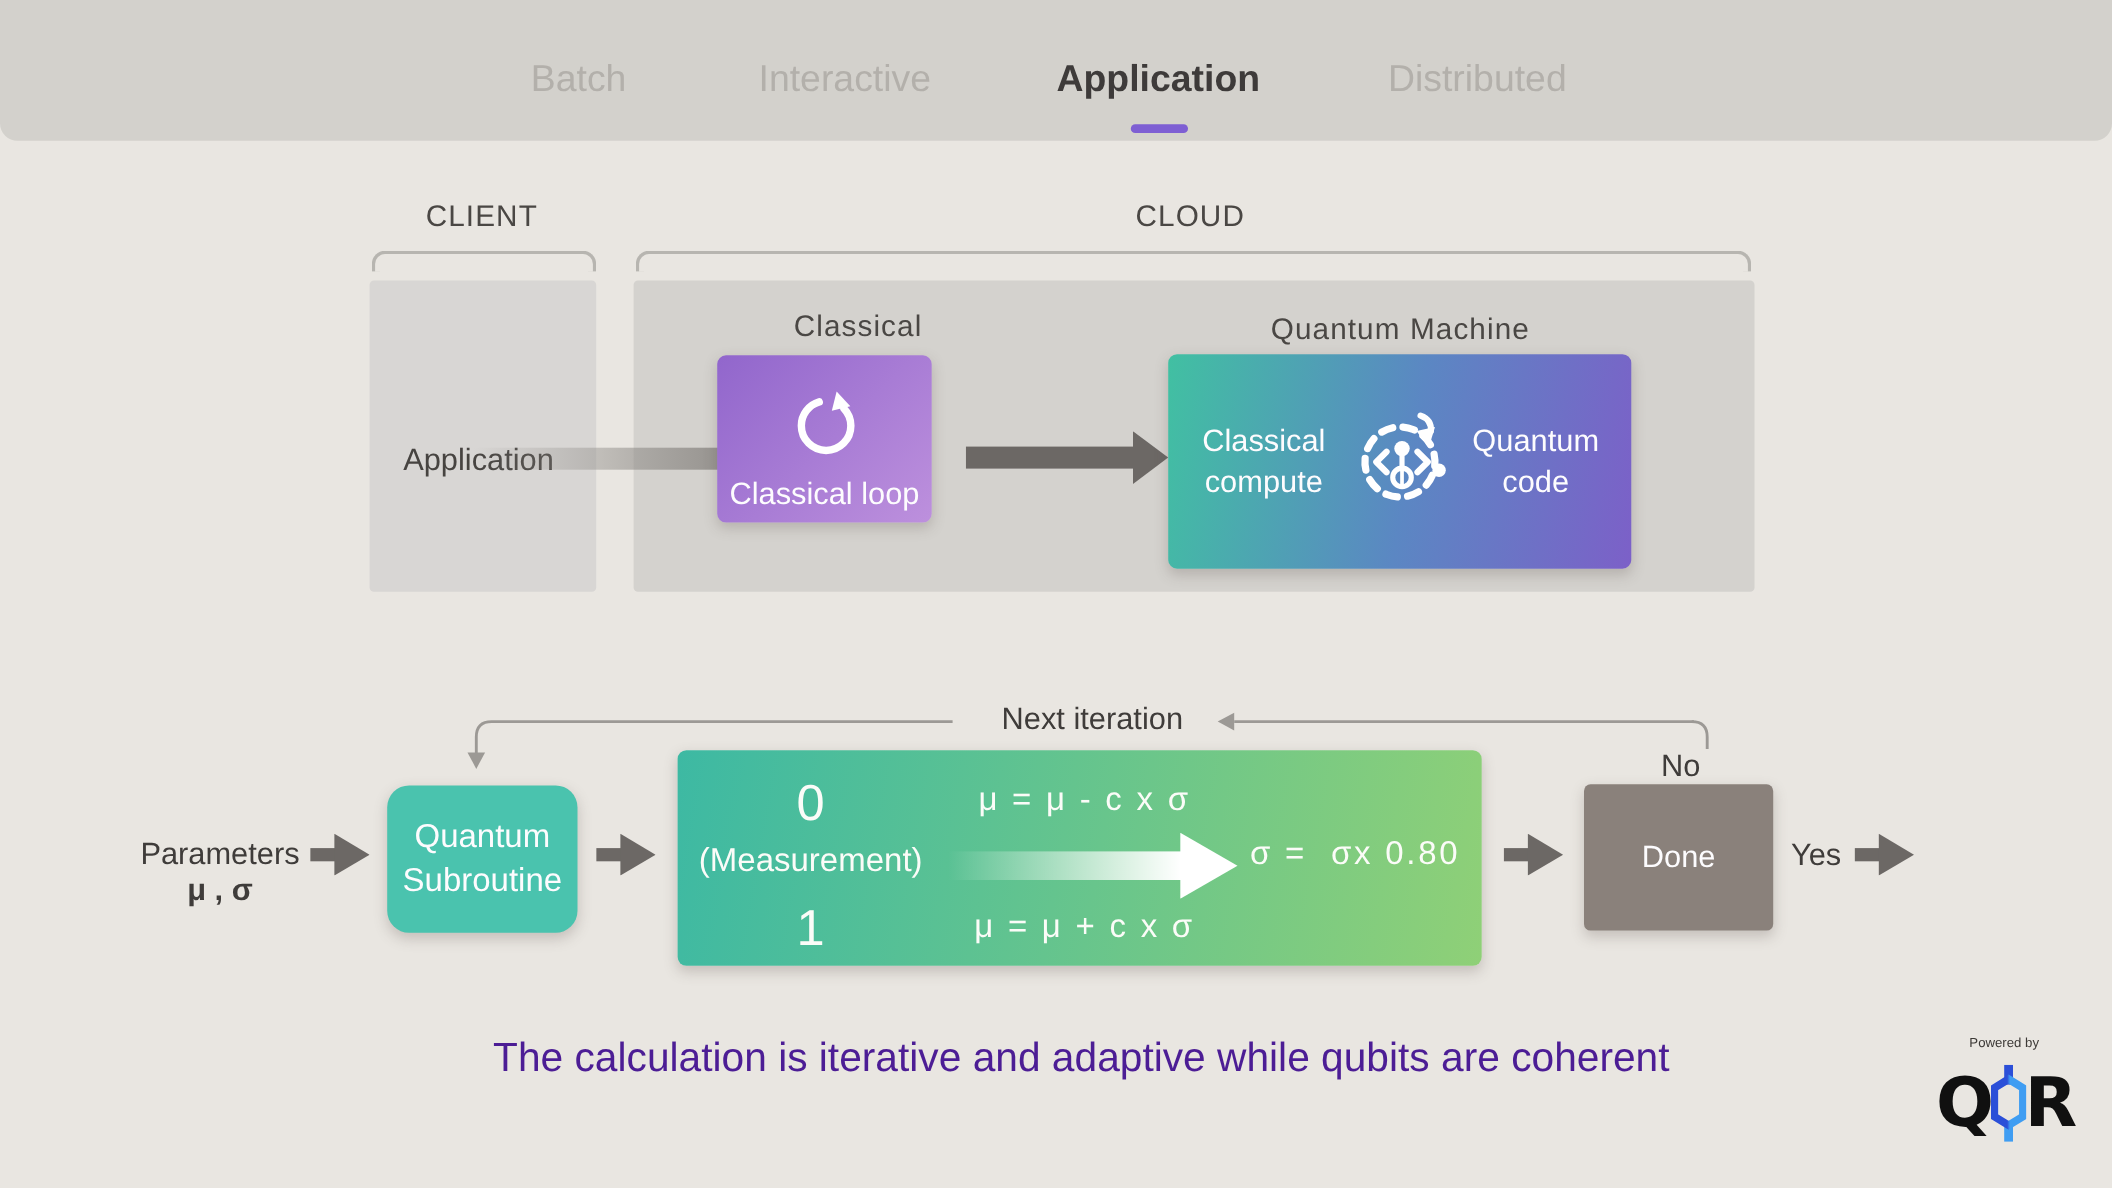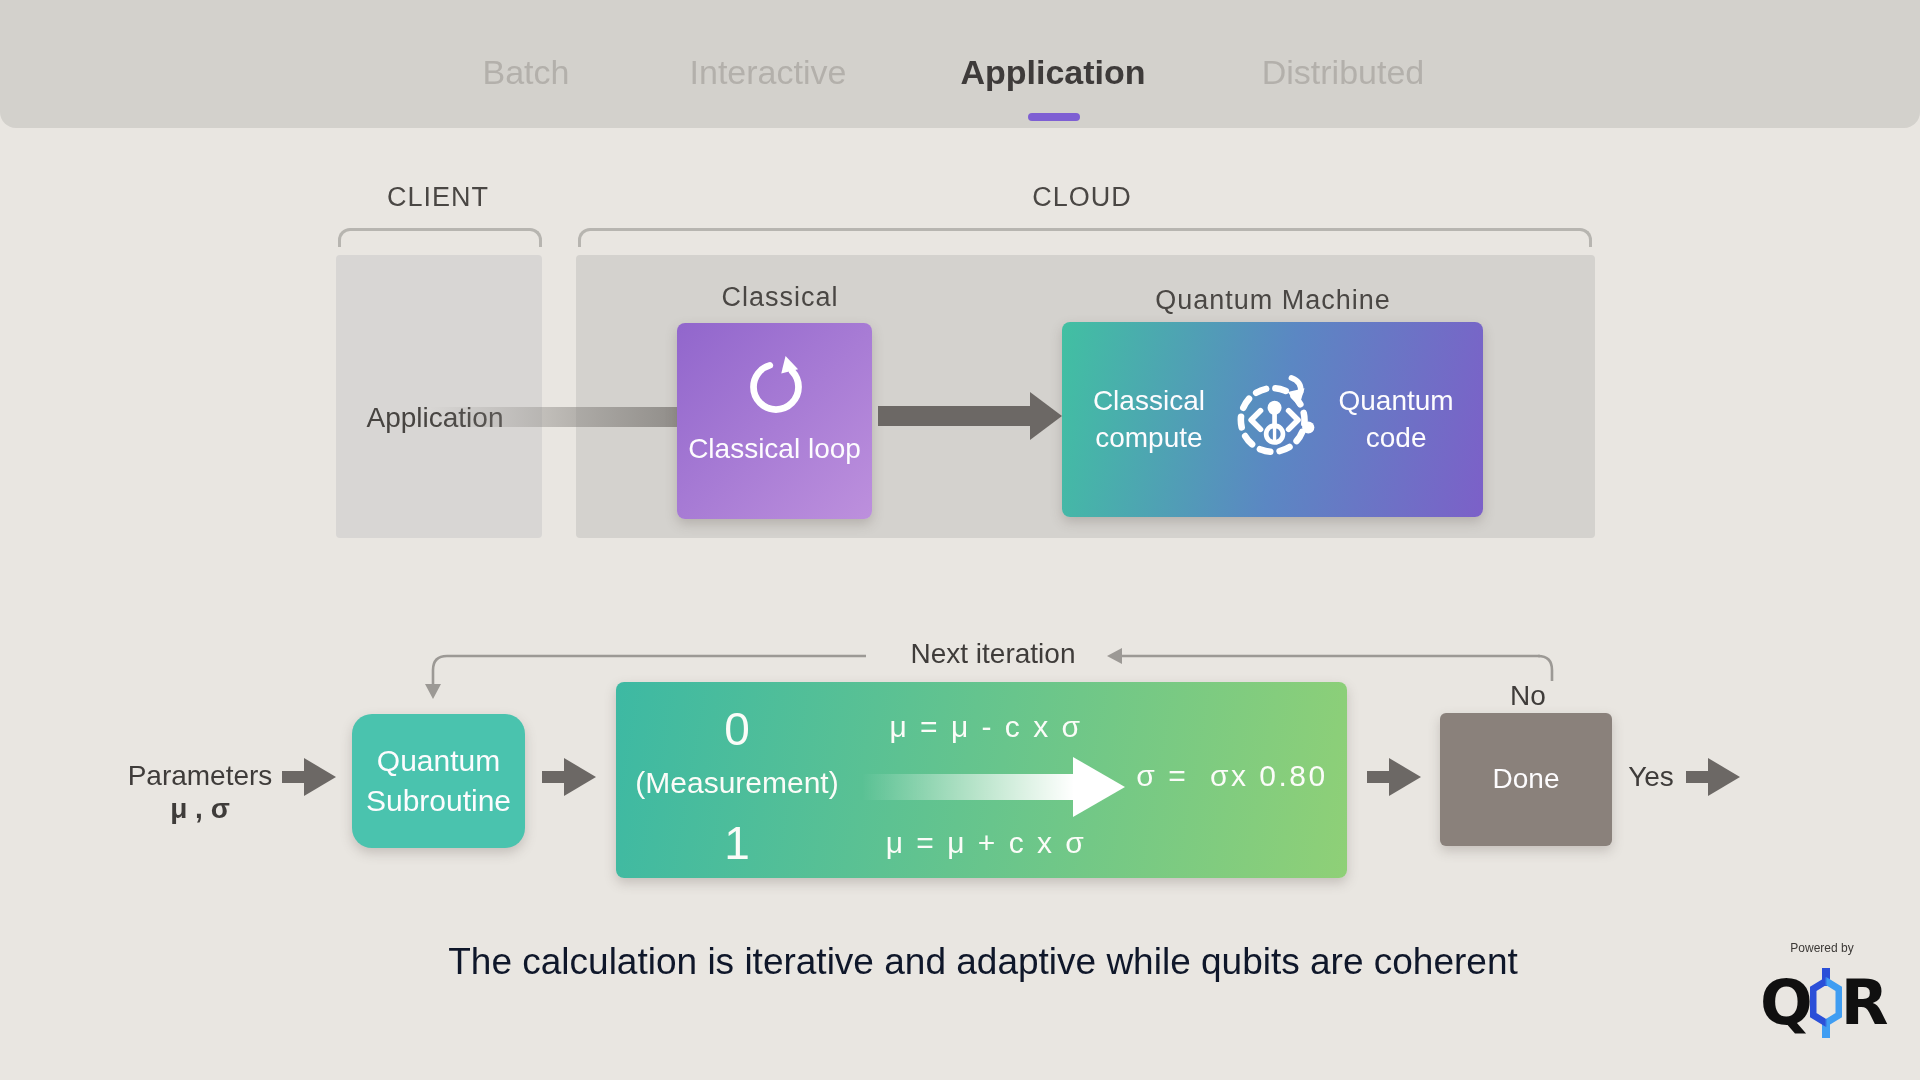--- a/index.html
+++ b/index.html
@@ -18,34 +18,34 @@
   .tab.active{color:#3e3b3a;font-weight:bold;}
   .tab-underline{width:52px;height:8px;border-radius:4px;top:113px;}
   
   .grp-label{font-size:27px;letter-spacing:1px;color:#4a4744;}
   .bracket{height:16px;border:3px solid #b7b5b0;border-bottom:none;
     border-radius:12px 12px 0 0;}
   
   .appbox{left:336px;top:255px;width:206px;height:283px;background:#d8d6d4;border-radius:4px;}
   .cloudbox{left:576px;top:255px;width:1019px;height:283px;background:#d4d2ce;border-radius:4px;}
   .shadowed{box-shadow:0 5px 12px rgba(90,80,75,.25);}
-  .loopbox{left:677px;top:323px;width:195px;height:196px;border-radius:8px;}
+  .loopbox{left:652px;top:323px;width:195px;height:152px;border-radius:8px;}
   .machinebox{left:1062px;top:322px;width:421px;height:195px;border-radius:8px;
     display:flex;align-items:center;justify-content:space-between;padding:0 12px;box-sizing:border-box;}
   .whitetext{color:#fdfcfe;font-size:28px;line-height:1.32;text-align:center;}
   
   .subroutine{left:352px;top:714px;width:173px;height:134px;border-radius:20px;
     display:flex;align-items:center;justify-content:center;}
   .greenbox{left:616px;top:682px;width:731px;height:196px;border-radius:8px;}
   .donebox{left:1440px;top:713px;width:172px;height:133px;border-radius:6px;
     display:flex;align-items:center;justify-content:center;}
   .eq{color:#fbfcf8;font-size:30px;letter-spacing:2.5px;white-space:pre;}
   .bignum{color:#fbfcf8;font-size:46px;}
   .label-dark{font-size:28px;color:#3f3c3a;}
-  .caption{font-size:37px;color:#0f172a;}
+  .caption{font-size:37px;color:#4c1d95;}
   .poweredby{font-size:12px;color:#3c3936;}
   .logo{display:flex;align-items:center;}
   .logo .letter{font-size:62px;font-weight:800;color:#101010;line-height:1;
     font-family:"DejaVu Sans","Liberation Sans",sans-serif;letter-spacing:-2px;}
 </style>
 </head>
 <body>
 
 <div class="stage">
 

